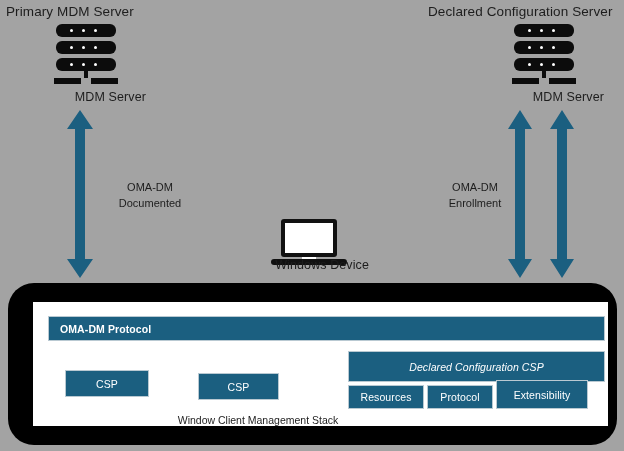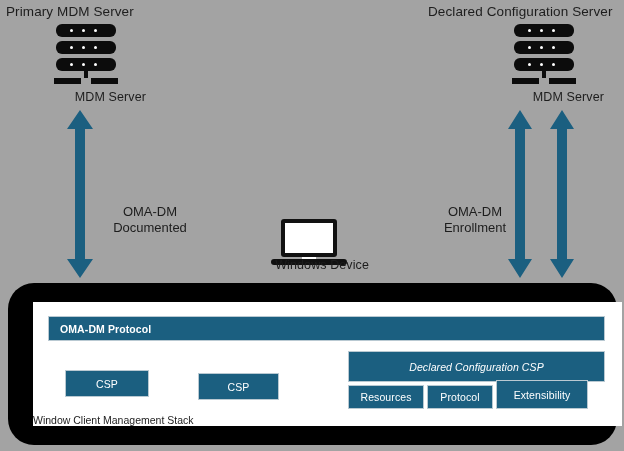--- a/index.html
+++ b/index.html
@@ -30,26 +30,25 @@
   }
   .icon-caption {
     font-size: 12.5px;
     line-height: 15px;
     color: #1d1d1d;
     white-space: nowrap;
     text-align: right;
     letter-spacing: 0.1px;
   }
   .flow-label {
-    font-size: 13px;
+    font-size: 11px;
     line-height: 15.5px;
     color: #1d1d1d;
     text-align: center;
     white-space: nowrap;
-    margin-top: 24px;
   }
 
   
   .server-icon { width: 72px; height: 62px; }
   .srv-bar {
     position: absolute;
     left: 6px;
     width: 60px;
     height: 13px;
     background: #0c0c0c;
@@ -113,21 +112,20 @@
   .arrow { display: block; }
 
   
   .stack-outer {
     background: #000000;
     border-radius: 26px;
   }
   .stack-inner {
     position: absolute;
     background: #ffffff;
-    padding-left: 14px;
   }
   .blue-box {
     position: absolute;
     background: #1b5f80;
     border: 1px solid #b9c9d2;
     box-sizing: border-box;
     color: #ffffff;
     display: flex;
     align-items: center;
     justify-content: center;
@@ -139,21 +137,21 @@
     justify-content: flex-start;
     padding-left: 11px;
     font-weight: bold;
     font-size: 10.5px;
   }
   .stack-caption {
     position: absolute;
     font-size: 10.5px;
     color: #1d1d1d;
     white-space: nowrap;
-    text-align: left;
+    text-align: center;
   }
 </style>
 </head>
 <body>
 
 <div id="canvas">
 
   <div class="abs top-caption" style="left:6px; top:4px;">Primary MDM Server</div>
 
   <div class="abs server-icon" style="left:50px; top:24px;">

